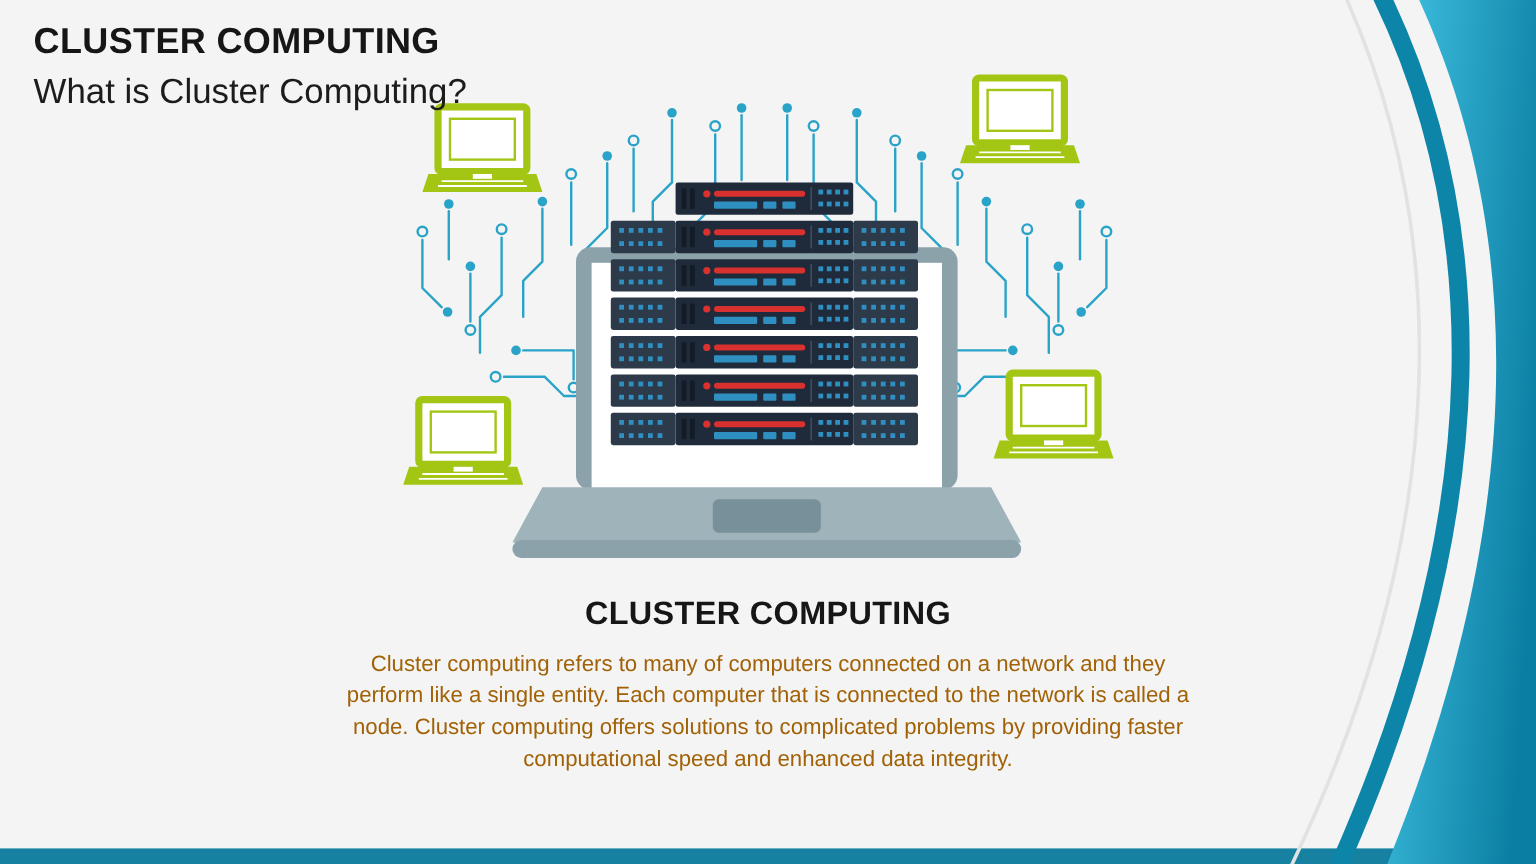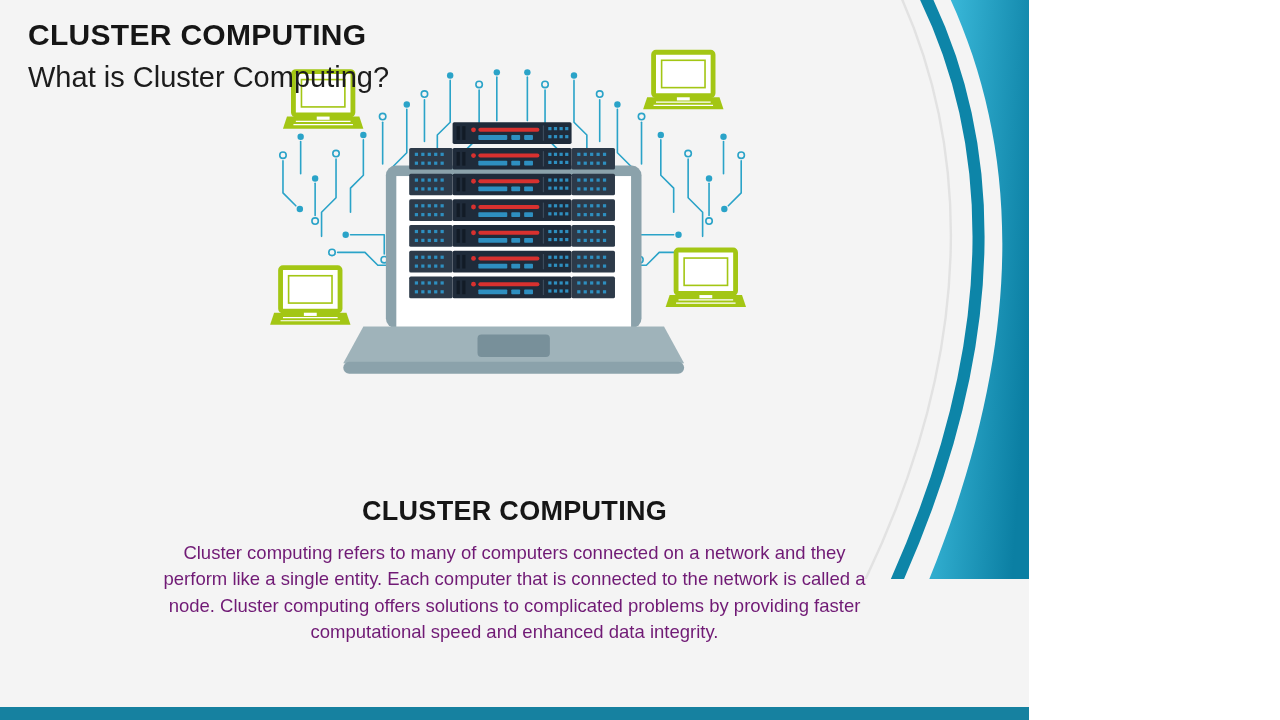--- a/index.html
+++ b/index.html
@@ -15,33 +15,33 @@
     --laptop-gray-dark:#78909a;
     --server-dark:#1f2b3a;
     --server-wing:#2d3a49;
     --server-red:#d8312f;
     --server-blue:#2e8fc0;
     --circuit:#2aa3c8;
   }
   *{margin:0;padding:0;box-sizing:border-box}
   html,body{width:1280px;height:720px}
   body{font-family:"Liberation Sans",sans-serif;background:#ffffff;color:var(--text-dark)}
-  .slide{position:relative;width:1029px;height:720px;background:var(--bg);overflow:hidden}
+  .slide{position:relative;width:1280px;height:720px;background:var(--bg);overflow:hidden}
 
   .decor{position:absolute;inset:0;z-index:1;pointer-events:none}
   .illustration{position:absolute;inset:0;z-index:2}
   .bottom-bar{position:absolute;left:0;right:0;bottom:0;height:13px;background:var(--bottom-bar);z-index:0}
 
   .titles{position:absolute;left:28px;top:18px;z-index:3}
   .titles h1{font-size:30px;font-weight:bold;letter-spacing:.3px;color:var(--text-dark)}
   .titles h2{font-size:29px;font-weight:400;margin-top:9px;color:#1c1c1c}
 
   .caption{position:absolute;left:0;right:0;top:496px;text-align:center;z-index:3}
   .caption h3{font-size:27px;font-weight:bold;letter-spacing:.3px;color:var(--text-dark)}
-  .caption p{max-width:705px;margin:13px auto 0;font-size:18.5px;line-height:1.42;color:#701a75}
+  .caption p{max-width:705px;margin:13px auto 0;font-size:18.5px;line-height:1.42;color:#a16207}
 
   
   .f-white{fill:#ffffff}
   .f-green{fill:var(--laptop-green)}
   .s-green2{stroke:var(--laptop-green);stroke-width:6;fill:#ffffff}
   .s-green1{stroke:var(--laptop-green);stroke-width:2;fill:none}
   .s-white{stroke:#ffffff;fill:none}
   .f-gray{fill:var(--laptop-gray)}
   .f-gray-light{fill:var(--laptop-gray-light)}
   .f-gray-dark{fill:var(--laptop-gray-dark)}

